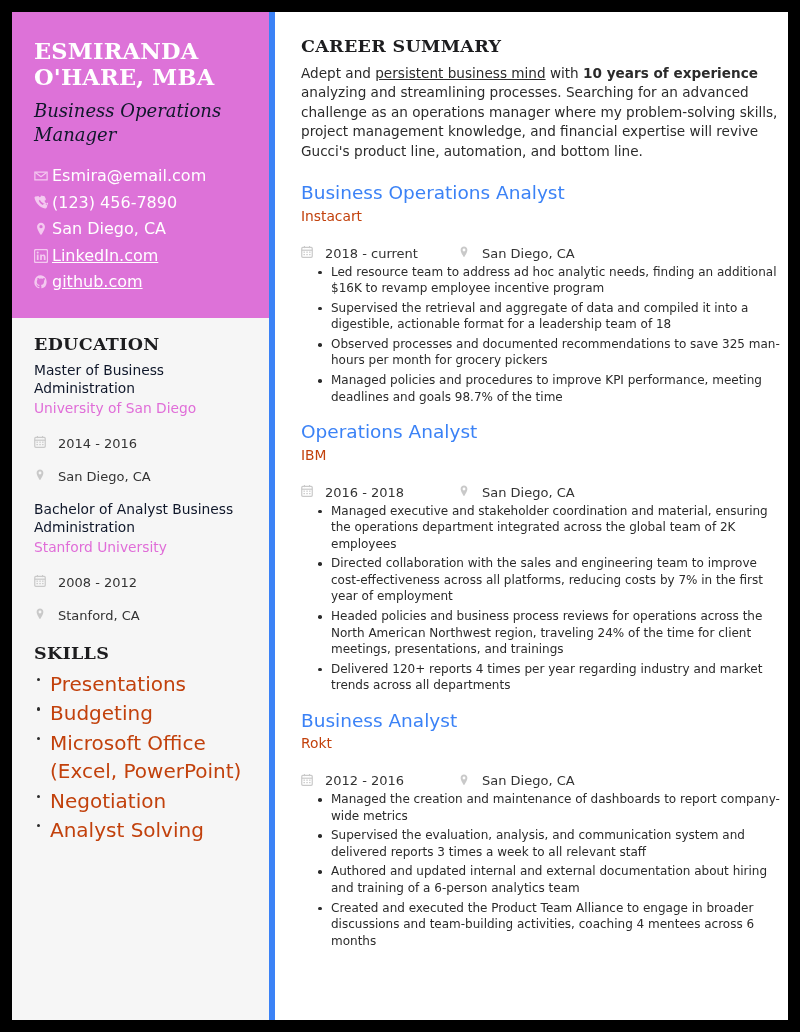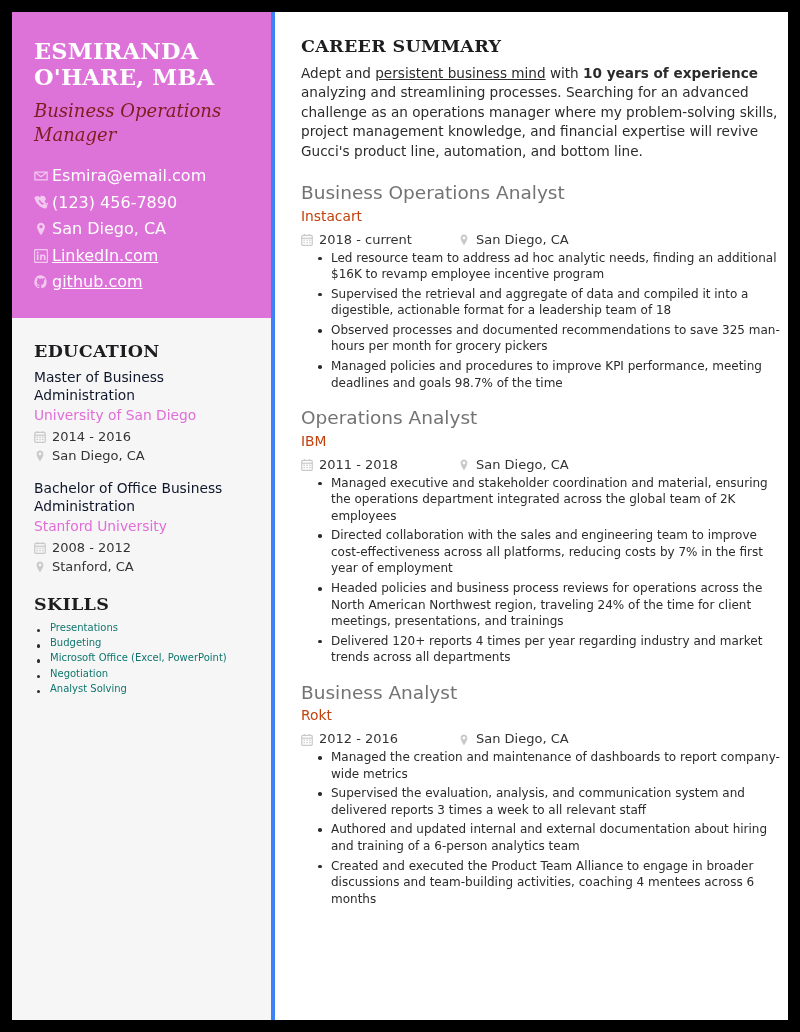--- a/index.html
+++ b/index.html
@@ -20,21 +20,21 @@
     background: #ffffff;
     display: flex;
     overflow: hidden;
   }
 
   
   #sidebar {
     width: 263px;
     flex: 0 0 263px;
     background: #f6f6f6;
-    border-right: 4px solid #3b82f6;
+    border-right: 6px solid #3b82f6;
     display: flex;
     flex-direction: column;
   }
 
   #header-block {
     background: #dd72d8;
     padding: 26px 22px 20px 22px;
   }
 
   .name {
@@ -44,21 +44,21 @@
     line-height: 1.16;
     color: #ffffff;
     letter-spacing: 0.2px;
   }
 
   .job-title {
     font-family: "DejaVu Serif", serif;
     font-style: italic;
     font-size: 18px;
     line-height: 1.3;
-    color: #7f1d1d;
+    color: #0f172a;
     margin-top: 9px;
   }
 
   #contact-list {
     margin-top: 19px;
     list-style: none;
   }
 
   .contact-item {
     display: flex;
@@ -76,21 +76,21 @@
     flex: 0 0 14px;
     display: flex;
     align-items: center;
     justify-content: center;
   }
   .contact-icon svg { display: block; }
   .contact-text.link { text-decoration: underline; }
 
   
   #sidebar-body {
-    padding: 23px 22px 20px 22px;
+    padding: 16px 22px 20px 22px;
     flex: 1 1 auto;
   }
 
   .side-section { margin-bottom: 2px; }
 
   .side-heading {
     font-family: "DejaVu Serif", serif;
     font-weight: bold;
     font-size: 17.5px;
     color: #1d1d1f;
@@ -108,25 +108,25 @@
 
   .edu-school {
     font-size: 13.8px;
     line-height: 1.4;
     color: #e06dd8;
     margin-top: 1px;
   }
 
   .meta-row {
     display: flex;
-    align-items: flex-end;
-    gap: 6px;
+    align-items: flex-start;
+    gap: 12px;
     font-size: 13px;
     color: #333333;
-    margin-top: 4px;
+    margin-top: 18px;
   }
 
   .meta-icon {
     width: 12px;
     height: 13px;
     flex: 0 0 12px;
     display: flex;
     align-items: center;
     justify-content: center;
   }
@@ -135,23 +135,23 @@
   #skills-section { margin-top: 20px; }
 
   #skills-list {
     list-style: none;
     margin-top: 2px;
   }
 
   .skill-item {
     position: relative;
     padding-left: 16px;
-    font-size: 10px;
+    font-size: 20px;
     line-height: 1.42;
-    color: #0f766e;
+    color: #c2410c;
     margin-bottom: 1px;
   }
   .skill-item::before {
     content: "";
     position: absolute;
     left: 3px;
     top: 8px;
     width: 3.4px;
     height: 3.4px;
     border-radius: 50%;
@@ -181,21 +181,21 @@
     margin-bottom: 21px;
   }
   #summary-text u { text-decoration: underline; }
   #summary-text b { font-weight: bold; }
 
   .job { margin-bottom: 16px; }
 
   .job-role {
     font-size: 18.5px;
     line-height: 1.22;
-    color: #737373;
+    color: #3b82f6;
     font-weight: normal;
   }
 
   .job-company {
     font-size: 13.8px;
     color: #c2410c;
     line-height: 1.45;
     margin-top: 1px;
   }
 
@@ -314,21 +314,21 @@
               <div class="meta-row">
                 <span class="meta-icon">
                   <svg width="12" height="12" viewBox="0 0 16 16" fill="#c9c9c9">
                     <path d="M8 .8C5.5.8 3.5 2.8 3.5 5.3c0 3.3 4 9.1 4.2 9.3.15.2.45.2.6 0 .2-.2 4.2-6 4.2-9.3C12.5 2.8 10.5.8 8 .8zm0 6.4a1.9 1.9 0 1 1 0-3.8 1.9 1.9 0 0 1 0 3.8z"></path>
                   </svg>
                 </span>
                 <span>San Diego, CA</span>
               </div>
             </div>
             <div class="edu-entry">
-              <div class="edu-degree">Bachelor of Office Business Administration</div>
+              <div class="edu-degree">Bachelor of Analyst Business Administration</div>
               <div class="edu-school">Stanford University</div>
               <div class="meta-row">
                 <span class="meta-icon">
                   <svg width="12" height="12" viewBox="0 0 16 16" fill="#c9c9c9">
                     <path d="M4.6.6v1.5M11.4.6v1.5" stroke="#c9c9c9" stroke-width="1.5" stroke-linecap="round"></path>
                     <rect x="1" y="1.8" width="14" height="13.4" rx="1.4" fill="none" stroke="#c9c9c9" stroke-width="1.6"></rect>
                     <path d="M1 5.6h14" stroke="#c9c9c9" stroke-width="1.6"></path>
                     <rect x="3.3" y="7.4" width="1.9" height="1.7"></rect>
                     <rect x="7.1" y="7.4" width="1.9" height="1.7"></rect>
                     <rect x="10.8" y="7.4" width="1.9" height="1.7"></rect>
@@ -421,21 +421,21 @@
                     <rect x="1" y="1.8" width="14" height="13.4" rx="1.4" fill="none" stroke="#c9c9c9" stroke-width="1.6"></rect>
                     <path d="M1 5.6h14" stroke="#c9c9c9" stroke-width="1.6"></path>
                     <rect x="3.3" y="7.4" width="1.9" height="1.7"></rect>
                     <rect x="7.1" y="7.4" width="1.9" height="1.7"></rect>
                     <rect x="10.8" y="7.4" width="1.9" height="1.7"></rect>
                     <rect x="3.3" y="10.6" width="1.9" height="1.7"></rect>
                     <rect x="7.1" y="10.6" width="1.9" height="1.7"></rect>
                     <rect x="10.8" y="10.6" width="1.9" height="1.7"></rect>
                   </svg>
                 </span>
-                <span>2011 - 2018</span>
+                <span>2016 - 2018</span>
               </div>
               <div class="meta-row">
                 <span class="meta-icon">
                   <svg width="12" height="12" viewBox="0 0 16 16" fill="#c9c9c9">
                     <path d="M8 .8C5.5.8 3.5 2.8 3.5 5.3c0 3.3 4 9.1 4.2 9.3.15.2.45.2.6 0 .2-.2 4.2-6 4.2-9.3C12.5 2.8 10.5.8 8 .8zm0 6.4a1.9 1.9 0 1 1 0-3.8 1.9 1.9 0 0 1 0 3.8z"></path>
                   </svg>
                 </span>
                 <span>San Diego, CA</span>
               </div>
             </div>

